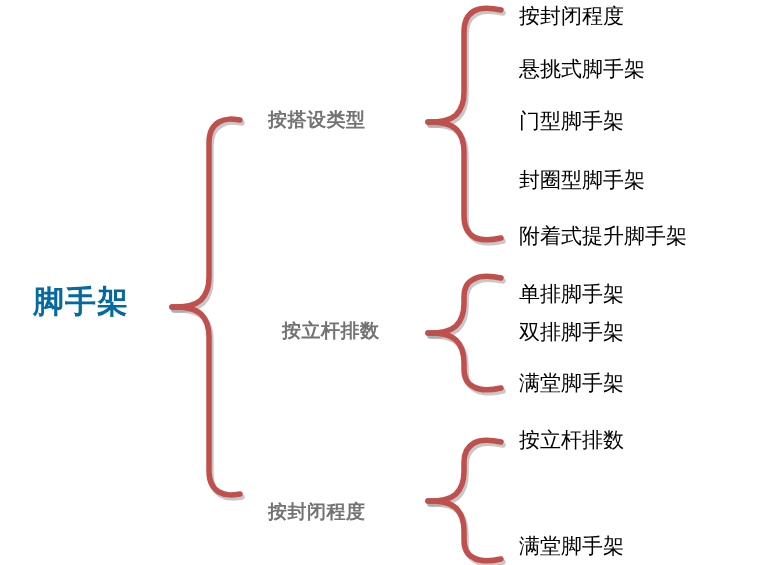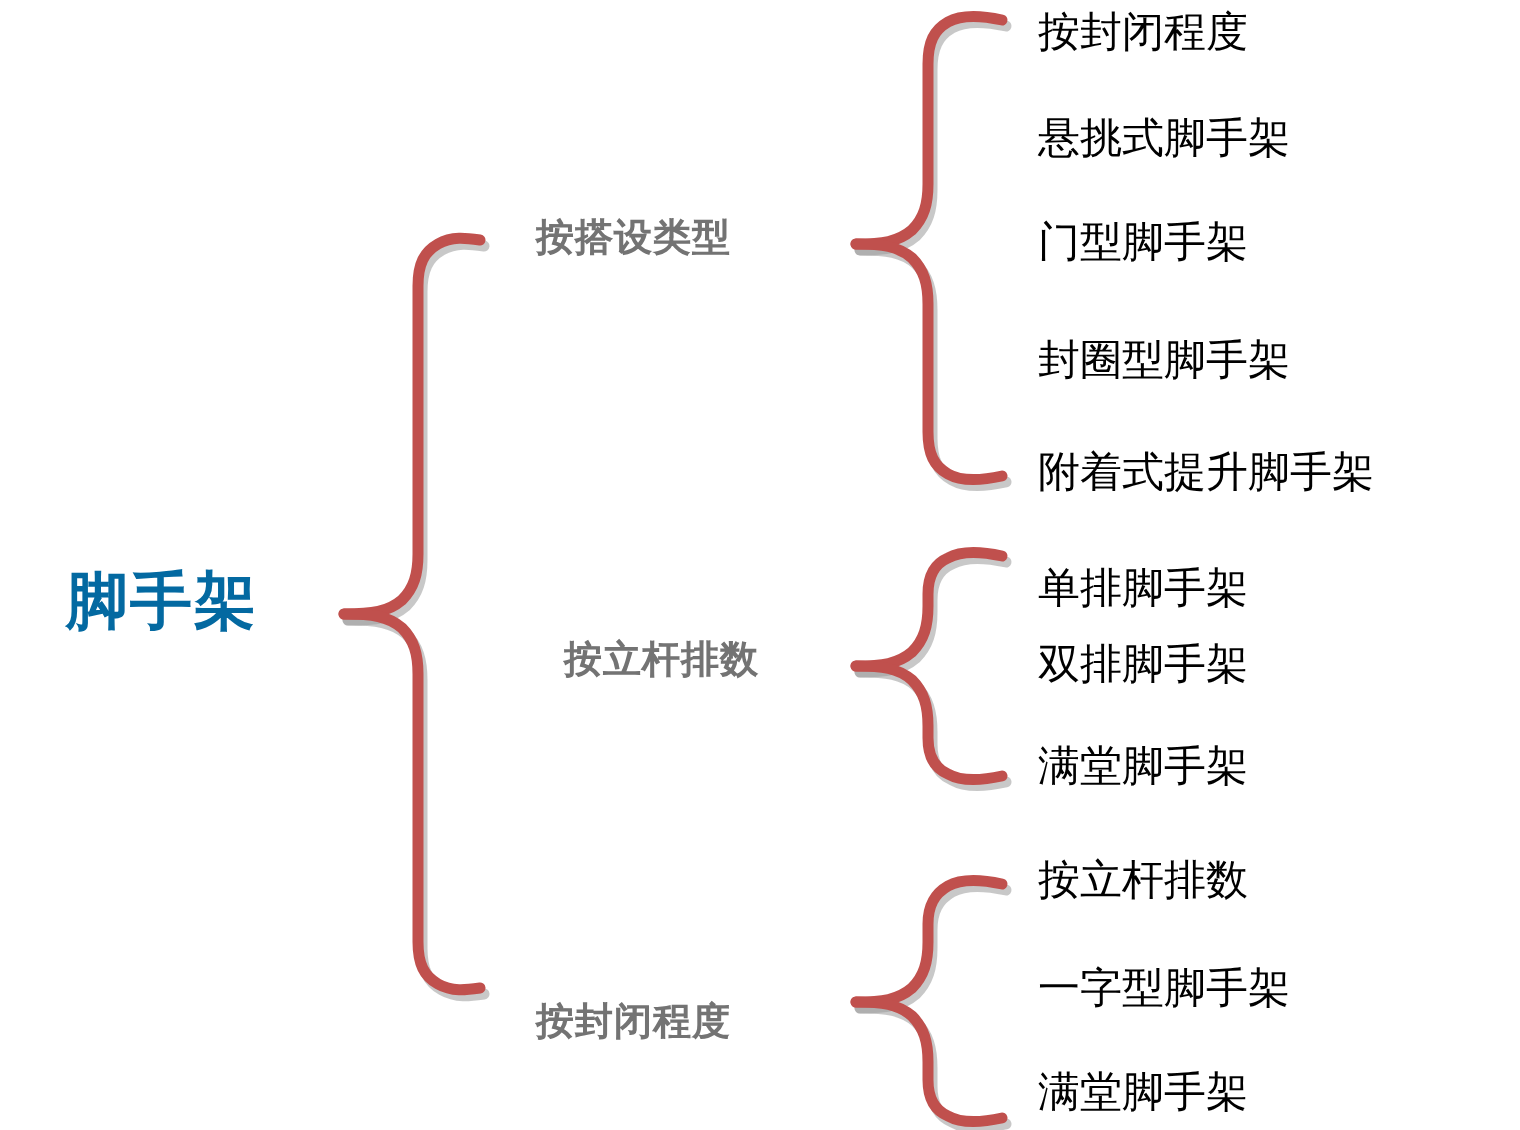--- a/index.html
+++ b/index.html
@@ -204,16 +204,15 @@
   <div class="node leaf-label" style="top:59px;">悬挑式脚手架</div>
   <div class="node leaf-label" style="top:111px;">门型脚手架</div>
   <div class="node leaf-label" style="top:170px;">封圈型脚手架</div>
   <div class="node leaf-label" style="top:226px;">附着式提升脚手架</div>
 
   <div class="node leaf-label" style="top:284px;">单排脚手架</div>
   <div class="node leaf-label" style="top:322px;">双排脚手架</div>
   <div class="node leaf-label" style="top:373px;">满堂脚手架</div>
 
   <div class="node leaf-label" style="top:430px;">按立杆排数</div>
-  <div class="node leaf-label" style="top:484px;">一字型脚手架</div>
   <div class="node leaf-label" style="top:536px;">满堂脚手架</div>
 
 </div>
 
 </body></html>

